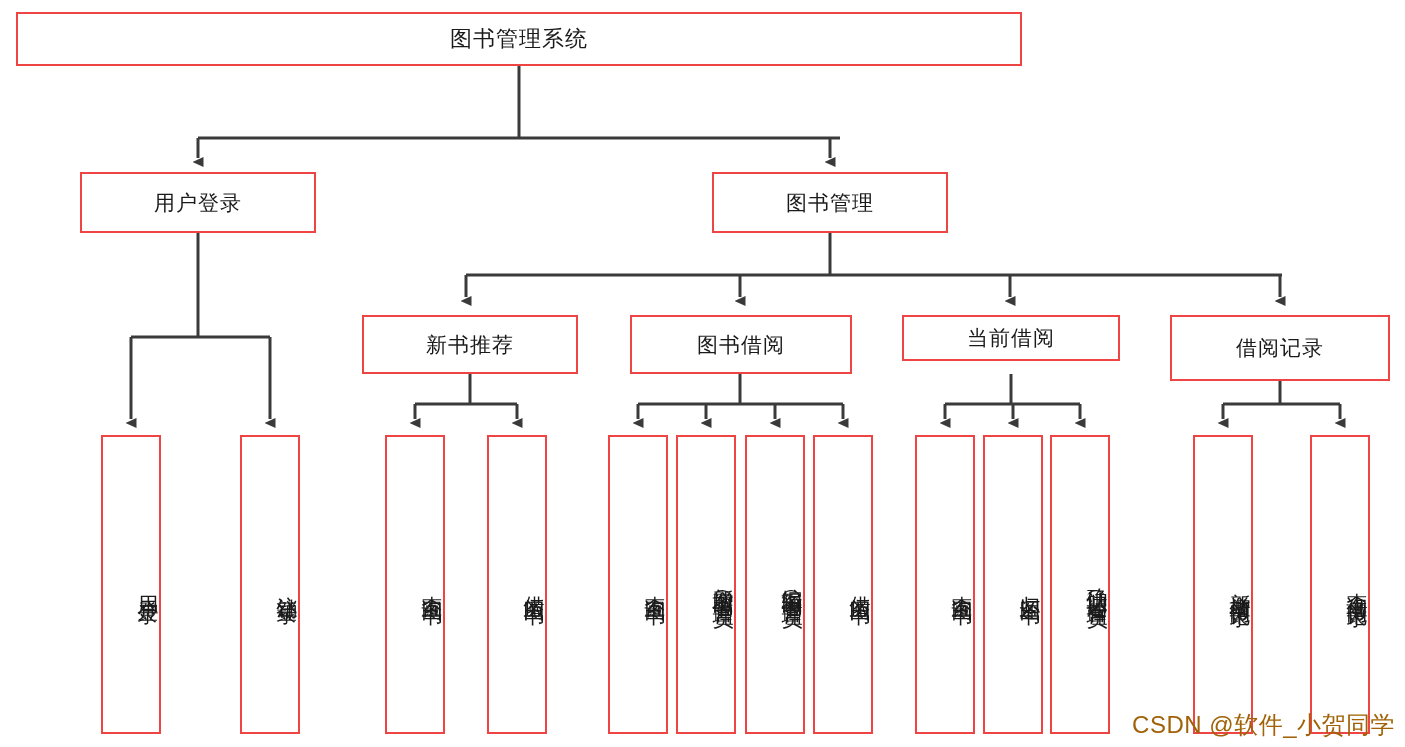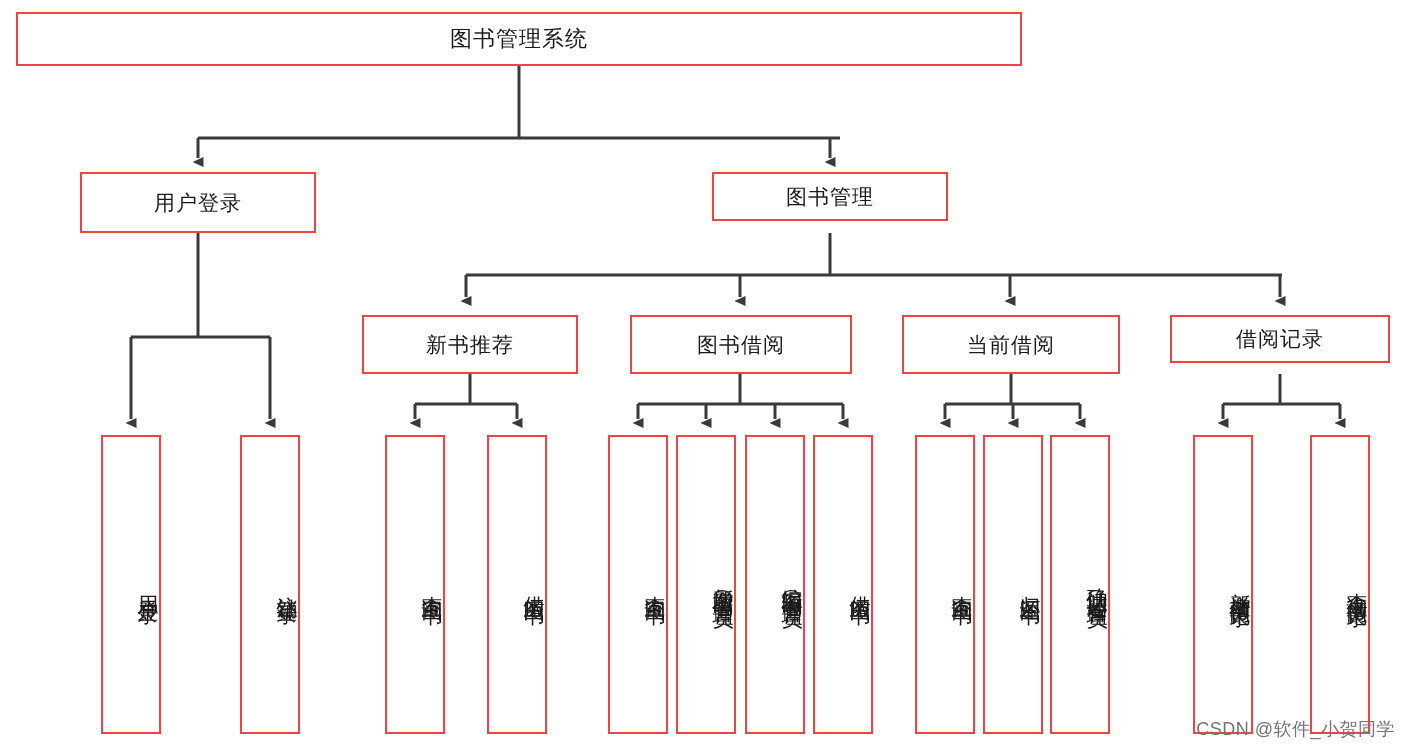--- a/index.html
+++ b/index.html
@@ -58,22 +58,22 @@
     white-space: normal;
     display: block;
   }
   .node.root {
     font-size: 22px;
   }
   .watermark {
     position: absolute;
     right: 10px;
     bottom: 6px;
-    font-size: 18px;
-    color: #737373;
+    font-size: 24px;
+    color: #a16207;
     letter-spacing: 0.5px;
     z-index: 5;
     white-space: nowrap;
   }
 </style>
 </head>
 <body>
 
 <div id="canvas">
 
@@ -128,37 +128,37 @@
   </svg>
 
   <div class="node horiz root" style="left:16px; top:12px; width:1006px; height:54px;">
     <span class="label">图书管理系统</span>
   </div>
 
   <div class="node horiz" style="left:80px; top:172px; width:236px; height:61px;">
     <span class="label">用户登录</span>
   </div>
 
-  <div class="node horiz" style="left:712px; top:172px; width:236px; height:49px;">
+  <div class="node horiz" style="left:712px; top:172px; width:236px; height:61px;">
     <span class="label">图书管理</span>
   </div>
 
   <div class="node horiz" style="left:630px; top:315px; width:222px; height:59px;">
     <span class="label">图书借阅</span>
   </div>
 
   <div class="node horiz" style="left:362px; top:315px; width:216px; height:59px;">
     <span class="label">新书推荐</span>
   </div>
 
-  <div class="node horiz" style="left:902px; top:315px; width:218px; height:59px;">
+  <div class="node horiz" style="left:902px; top:315px; width:218px; height:46px;">
     <span class="label">当前借阅</span>
   </div>
 
-  <div class="node horiz" style="left:1170px; top:315px; width:220px; height:48px;">
+  <div class="node horiz" style="left:1170px; top:315px; width:220px; height:66px;">
     <span class="label">借阅记录</span>
   </div>
 
   <div class="node vert" style="left:101px; top:435px; width:60px; height:299px;">
     <span class="label">用户登录</span>
   </div>
   <div class="node vert" style="left:240px; top:435px; width:60px; height:299px;">
     <span class="label">注销登录</span>
   </div>
 

